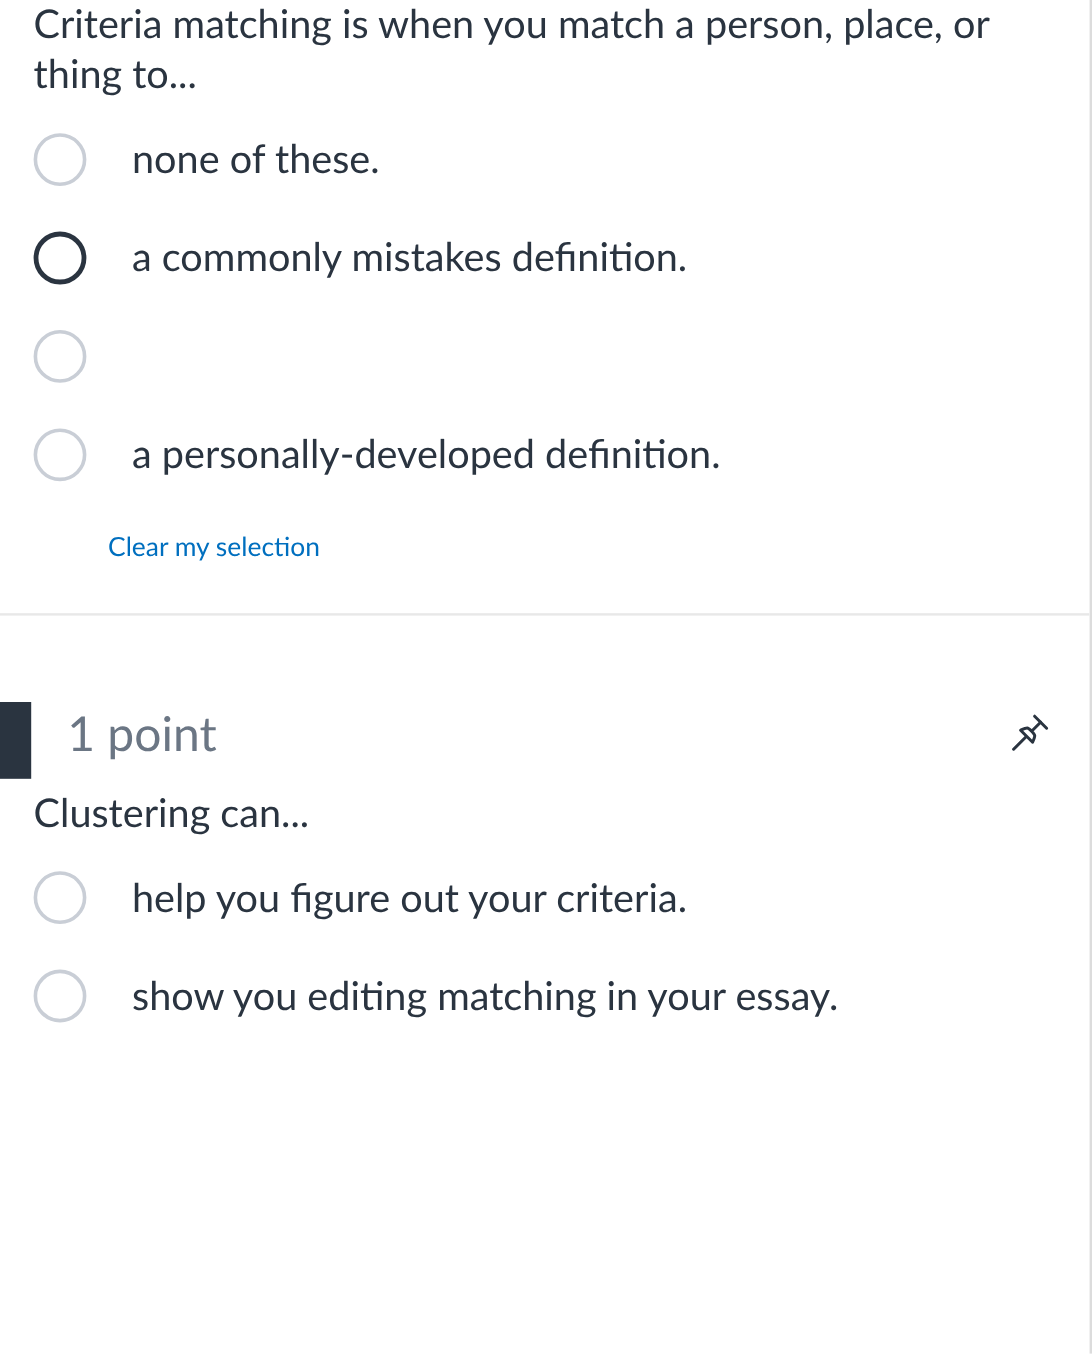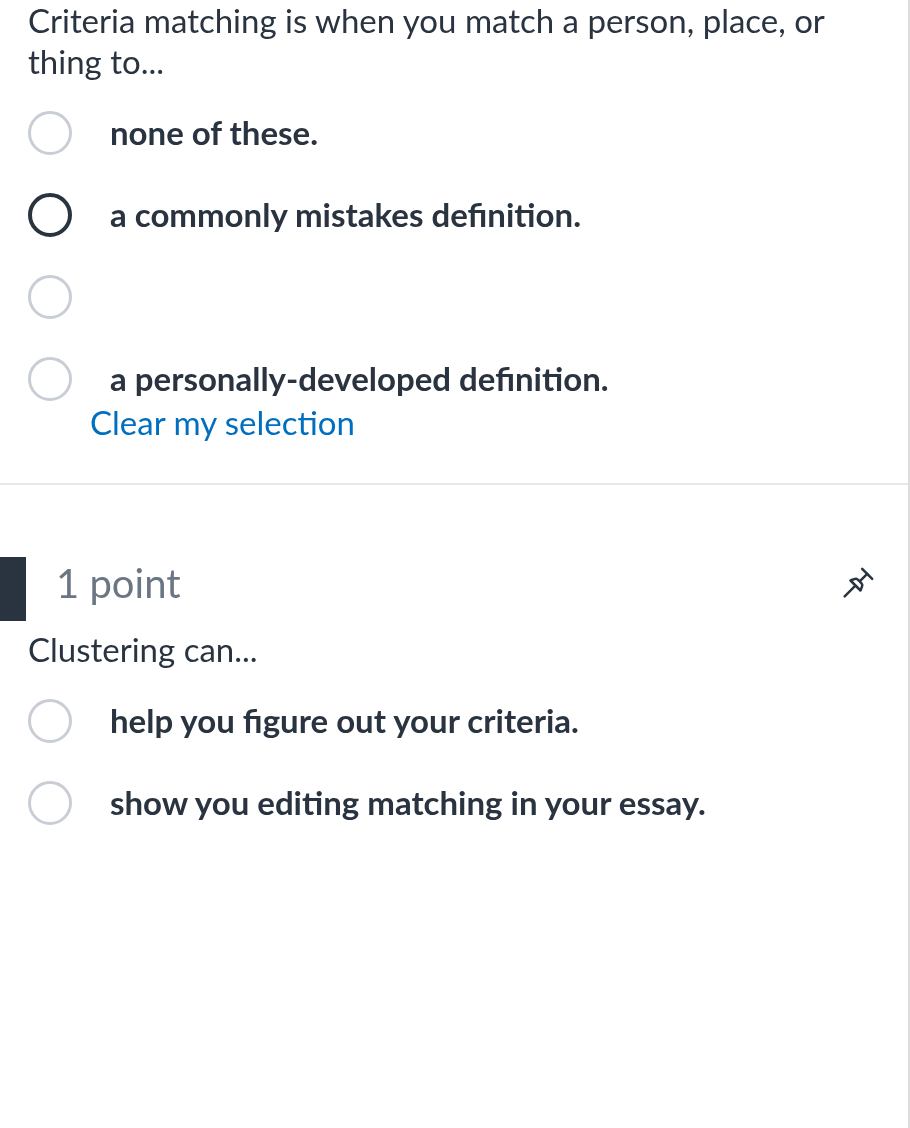--- a/index.html
+++ b/index.html
@@ -28,21 +28,21 @@
   .question-block{
     padding:0 28px 40px 28px;
     position:relative;
   }
   .q-stem{
     font-size:33px;
     line-height:1.25;
     margin:0 0 28px 0;
     color:var(--text);
   }
-  .options{display:flex;flex-direction:column;gap:38px;font-weight:bold;}
+  .options{display:flex;flex-direction:column;gap:38px;}
   .option-row{
     display:flex;
     align-items:center;
     gap:38px;
     cursor:pointer;
   }
   .radio{
     width:44px;height:44px;
     border:3px solid var(--radio-border);
     border-radius:50%;
@@ -51,22 +51,23 @@
     background:#fff;
   }
   .option-row.selected .radio{
     border:4px solid var(--radio-selected);
   }
   .option-label{
     font-size:33px;
     color:var(--text);
   }
   .clear-link{
+    margin-top:40px;
     margin-left:62px;
-    font-size:33px;
+    font-size:22px;
     color:var(--link);
     cursor:pointer;
     display:inline-block;
   }
   .divider{
     height:2px;
     background:var(--divider);
     margin:0;
   }
   .meta-row{

